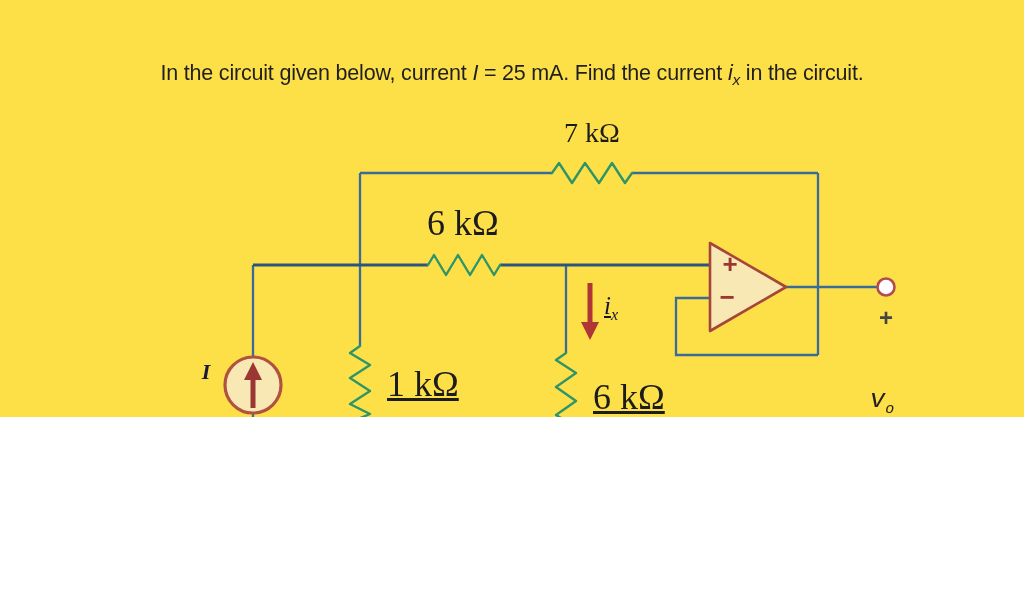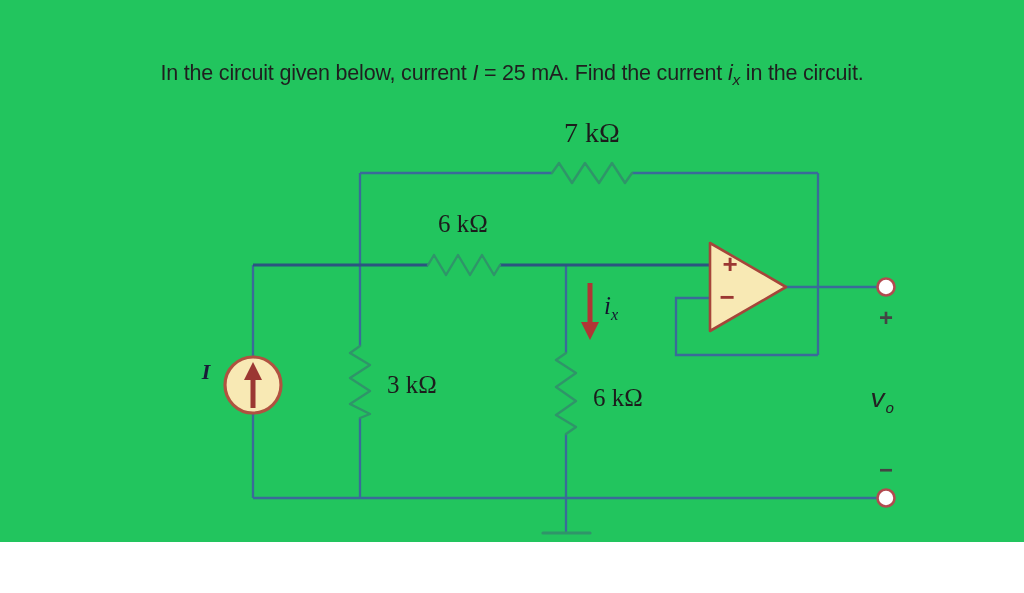--- a/index.html
+++ b/index.html
@@ -1,21 +1,21 @@
 <!DOCTYPE html>
 <html><head>
 <meta charset="utf-8">
 <style>
   * { margin: 0; padding: 0; box-sizing: border-box; }
   html, body { background: #ffffff; }
   .stage {
     position: relative;
     width: 1024px;
-    height: 542px;
-    background: #22c55e;
+    height: 417px;
+    background: #fde047;
     font-family: "Liberation Serif", "DejaVu Serif", serif;
     overflow: hidden;
   }
   .title {
     position: absolute;
     top: 61px;
     left: 50%;
     transform: translateX(-50%);
     white-space: nowrap;
     font-family: "Liberation Sans", "DejaVu Sans", sans-serif;
@@ -26,22 +26,22 @@
   .title i { font-style: italic; }
   .title sub { font-size: 0.72em; font-style: italic; }
   svg.circuit { position: absolute; left: 0; top: 0; }
   .lbl {
     position: absolute;
     color: #1c1c1c;
     white-space: nowrap;
     line-height: 1;
   }
   .ctr  { transform: translate(-50%, -50%); }
-  .vctr { transform: translateY(-50%); }
-  .ohm  { font-size: 25px; }
+  .vctr { transform: translateY(-50%); text-decoration: underline; }
+  .ohm  { font-size: 36px; }
   .ohm-big { font-size: 28px; }
   .src-label { font-size: 22px; font-style: italic; font-weight: bold; color: #1a1a38; }
   .cur-label { font-style: italic; color: #14142e; font-size: 25px; }
   .cur-label sub { font-size: 16px; }
   .opamp-sign {
     font-family: "Liberation Sans", "DejaVu Sans", sans-serif;
     font-size: 26px; font-weight: 700; color: #9b3732;
   }
   .term-sign {
     font-family: "Liberation Sans", "DejaVu Sans", sans-serif;
@@ -100,21 +100,21 @@
     </g>
 
     <g fill="#ffffff" stroke="#b34a4f" stroke-width="2.6">
       <circle cx="886" cy="287" r="8.5"></circle>
       <circle cx="886" cy="498" r="8.5"></circle>
     </g>
   </svg>
 
   <div class="lbl ohm-big ctr" style="left:592px; top:133px;">7 kΩ</div>
   <div class="lbl ohm ctr" style="left:463px; top:223px;">6 kΩ</div>
-  <div class="lbl ohm vctr" style="left:387px; top:384px;">3 kΩ</div>
+  <div class="lbl ohm vctr" style="left:387px; top:384px;">1 kΩ</div>
   <div class="lbl ohm vctr" style="left:593px; top:397px;">6 kΩ</div>
 
   <div class="lbl src-label ctr" style="left:206px; top:372px;">I</div>
 
   <div class="lbl cur-label vctr" style="left:604px; top:308px;"><i>i</i><sub>x</sub></div>
 
   <div class="lbl opamp-sign ctr" style="left:730px; top:264px;">+</div>
   <div class="lbl opamp-sign ctr" style="left:727px; top:297px;">−</div>
 
   <div class="lbl term-sign ctr" style="left:886px; top:318px;">+</div>

